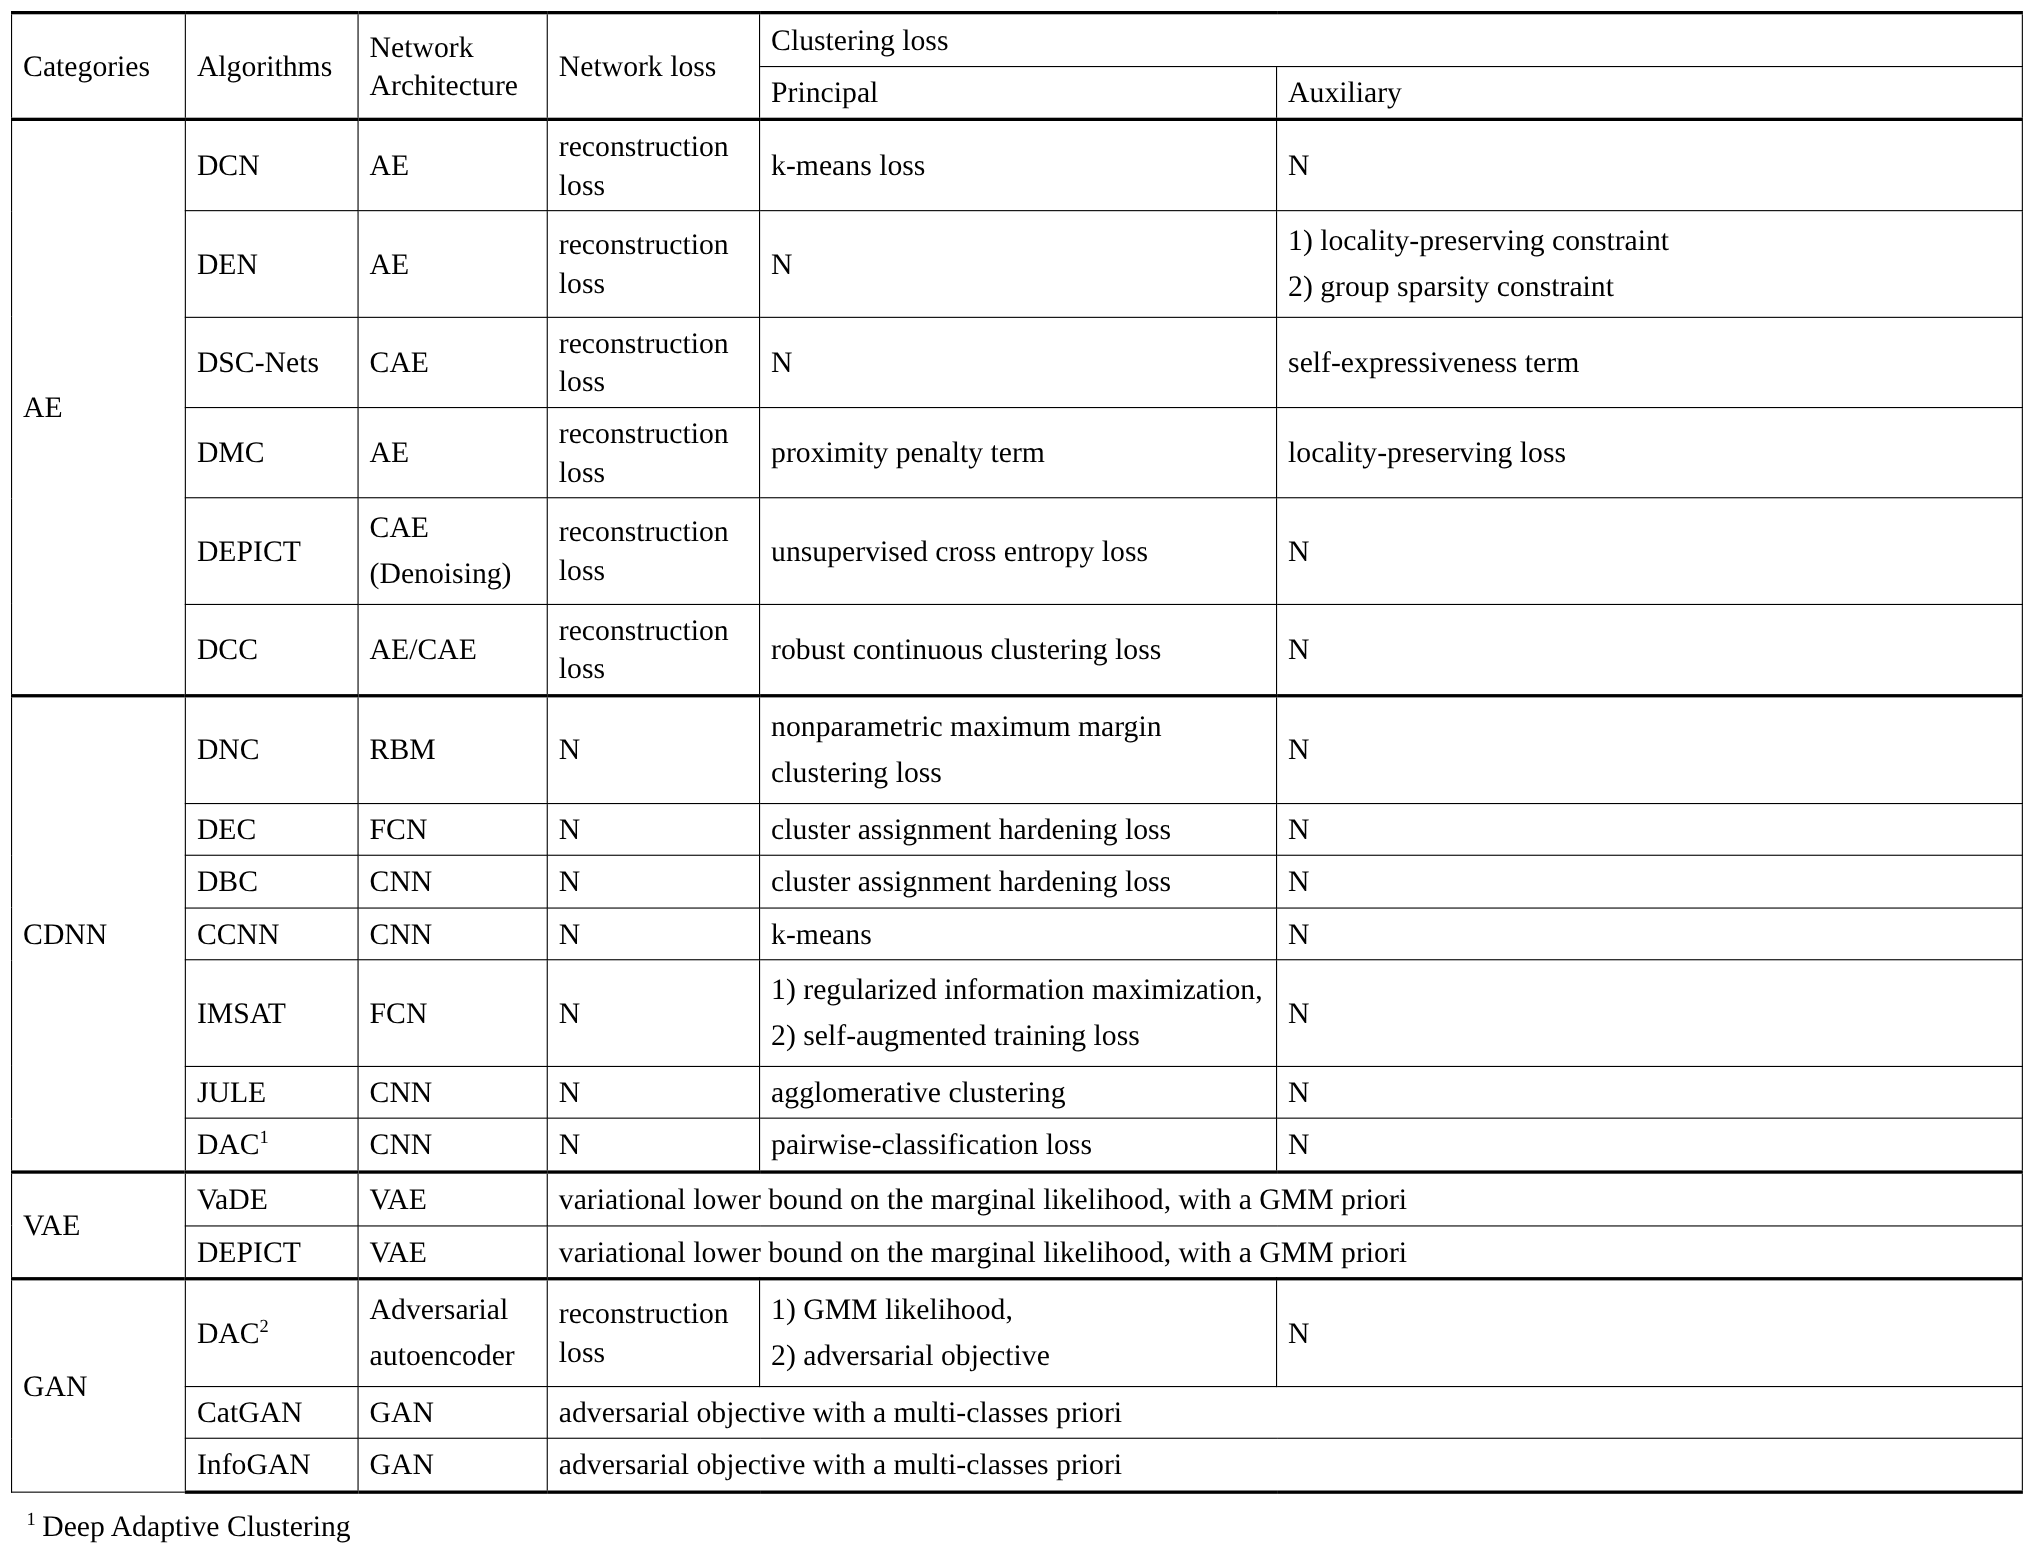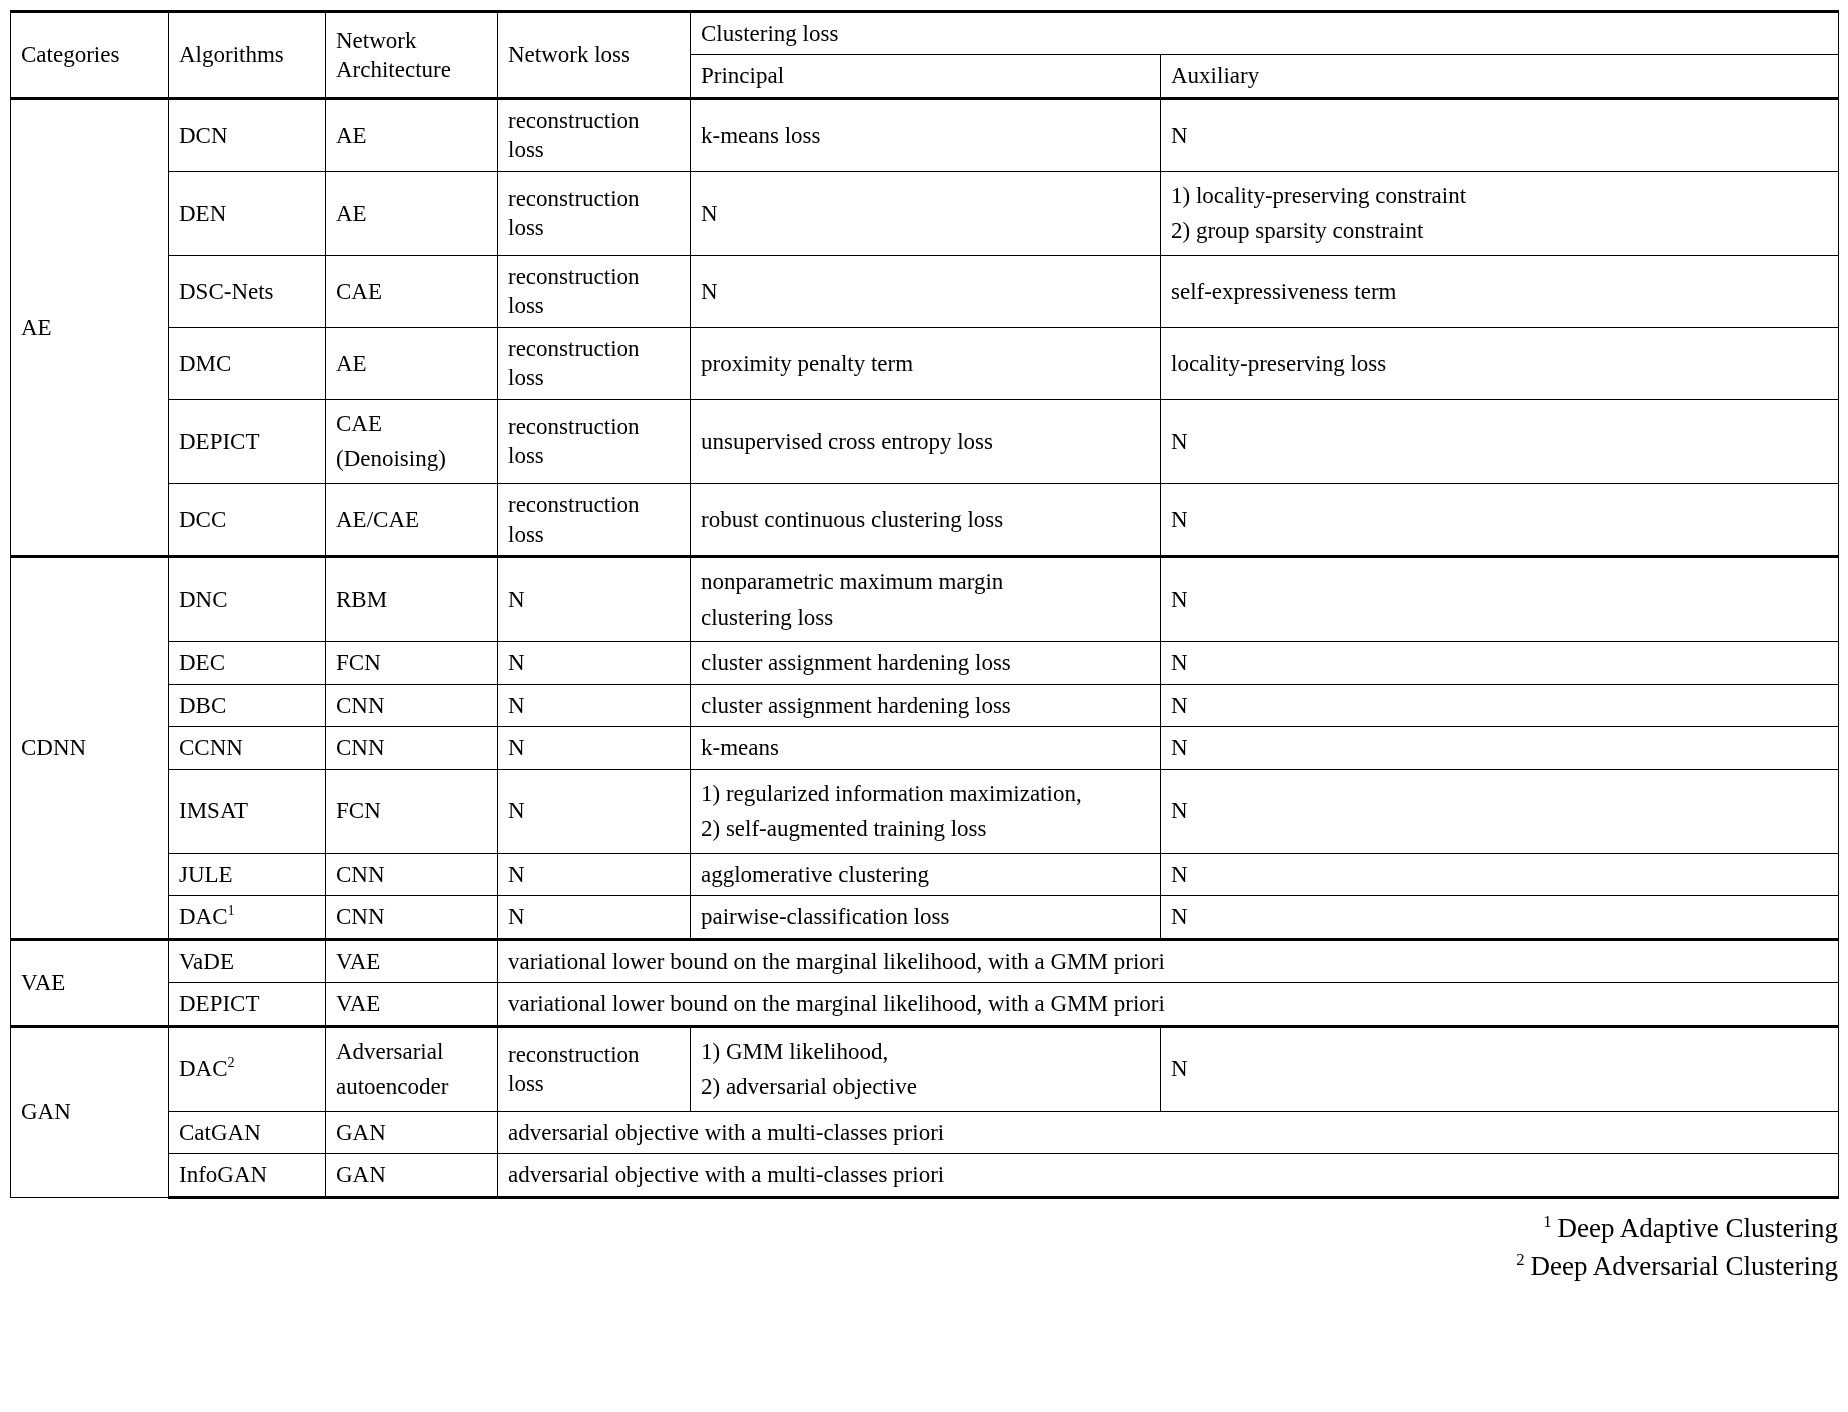--- a/index.html
+++ b/index.html
@@ -18,21 +18,21 @@
     position: relative;
     width: 1848px;
     height: 1412px;
     box-sizing: border-box;
     padding: 10px 10px 0 10px;
   }
   table.survey {
     border-collapse: collapse;
     table-layout: fixed;
     width: 1828px;
-    font-size: 23px;
+    font-size: 27px;
     line-height: 1.28;
   }
   table.survey td,
   table.survey th {
     border: 1px solid #000000;
     padding: 6px 10px;
     vertical-align: middle;
     text-align: left;
     font-weight: normal;
     overflow: hidden;
@@ -55,21 +55,21 @@
   .two-line { line-height: 1.55; margin-left: 32px; }
   .hdr-span { padding-bottom: 4px; }
   sup { font-size: 0.62em; vertical-align: super; line-height: 0; }
 
   .notes {
     margin-top: 10px;
     padding-left: 14px;
     font-size: 27px;
     line-height: 1.42;
   }
-  .notes .note-line { white-space: nowrap; text-align: right; }
+  .notes .note-line { white-space: nowrap; }
   .notes sup { font-size: 0.62em; vertical-align: super; padding-right: 6px; }
 </style>
 </head>
 <body>
 
 <div class="page">
   <table class="survey">
     <colgroup>
       <col class="c-cat">
         <col class="c-alg">

